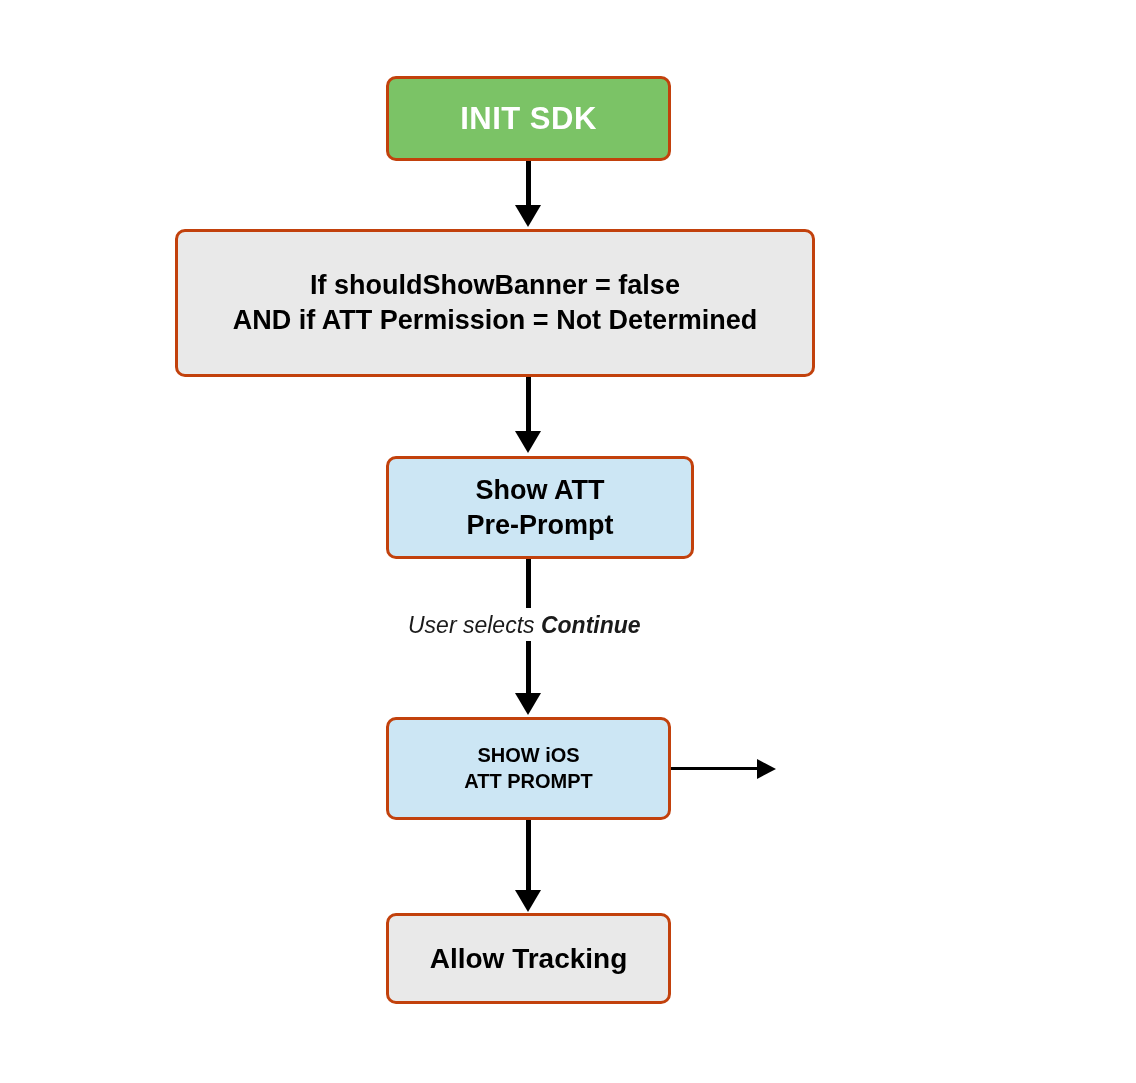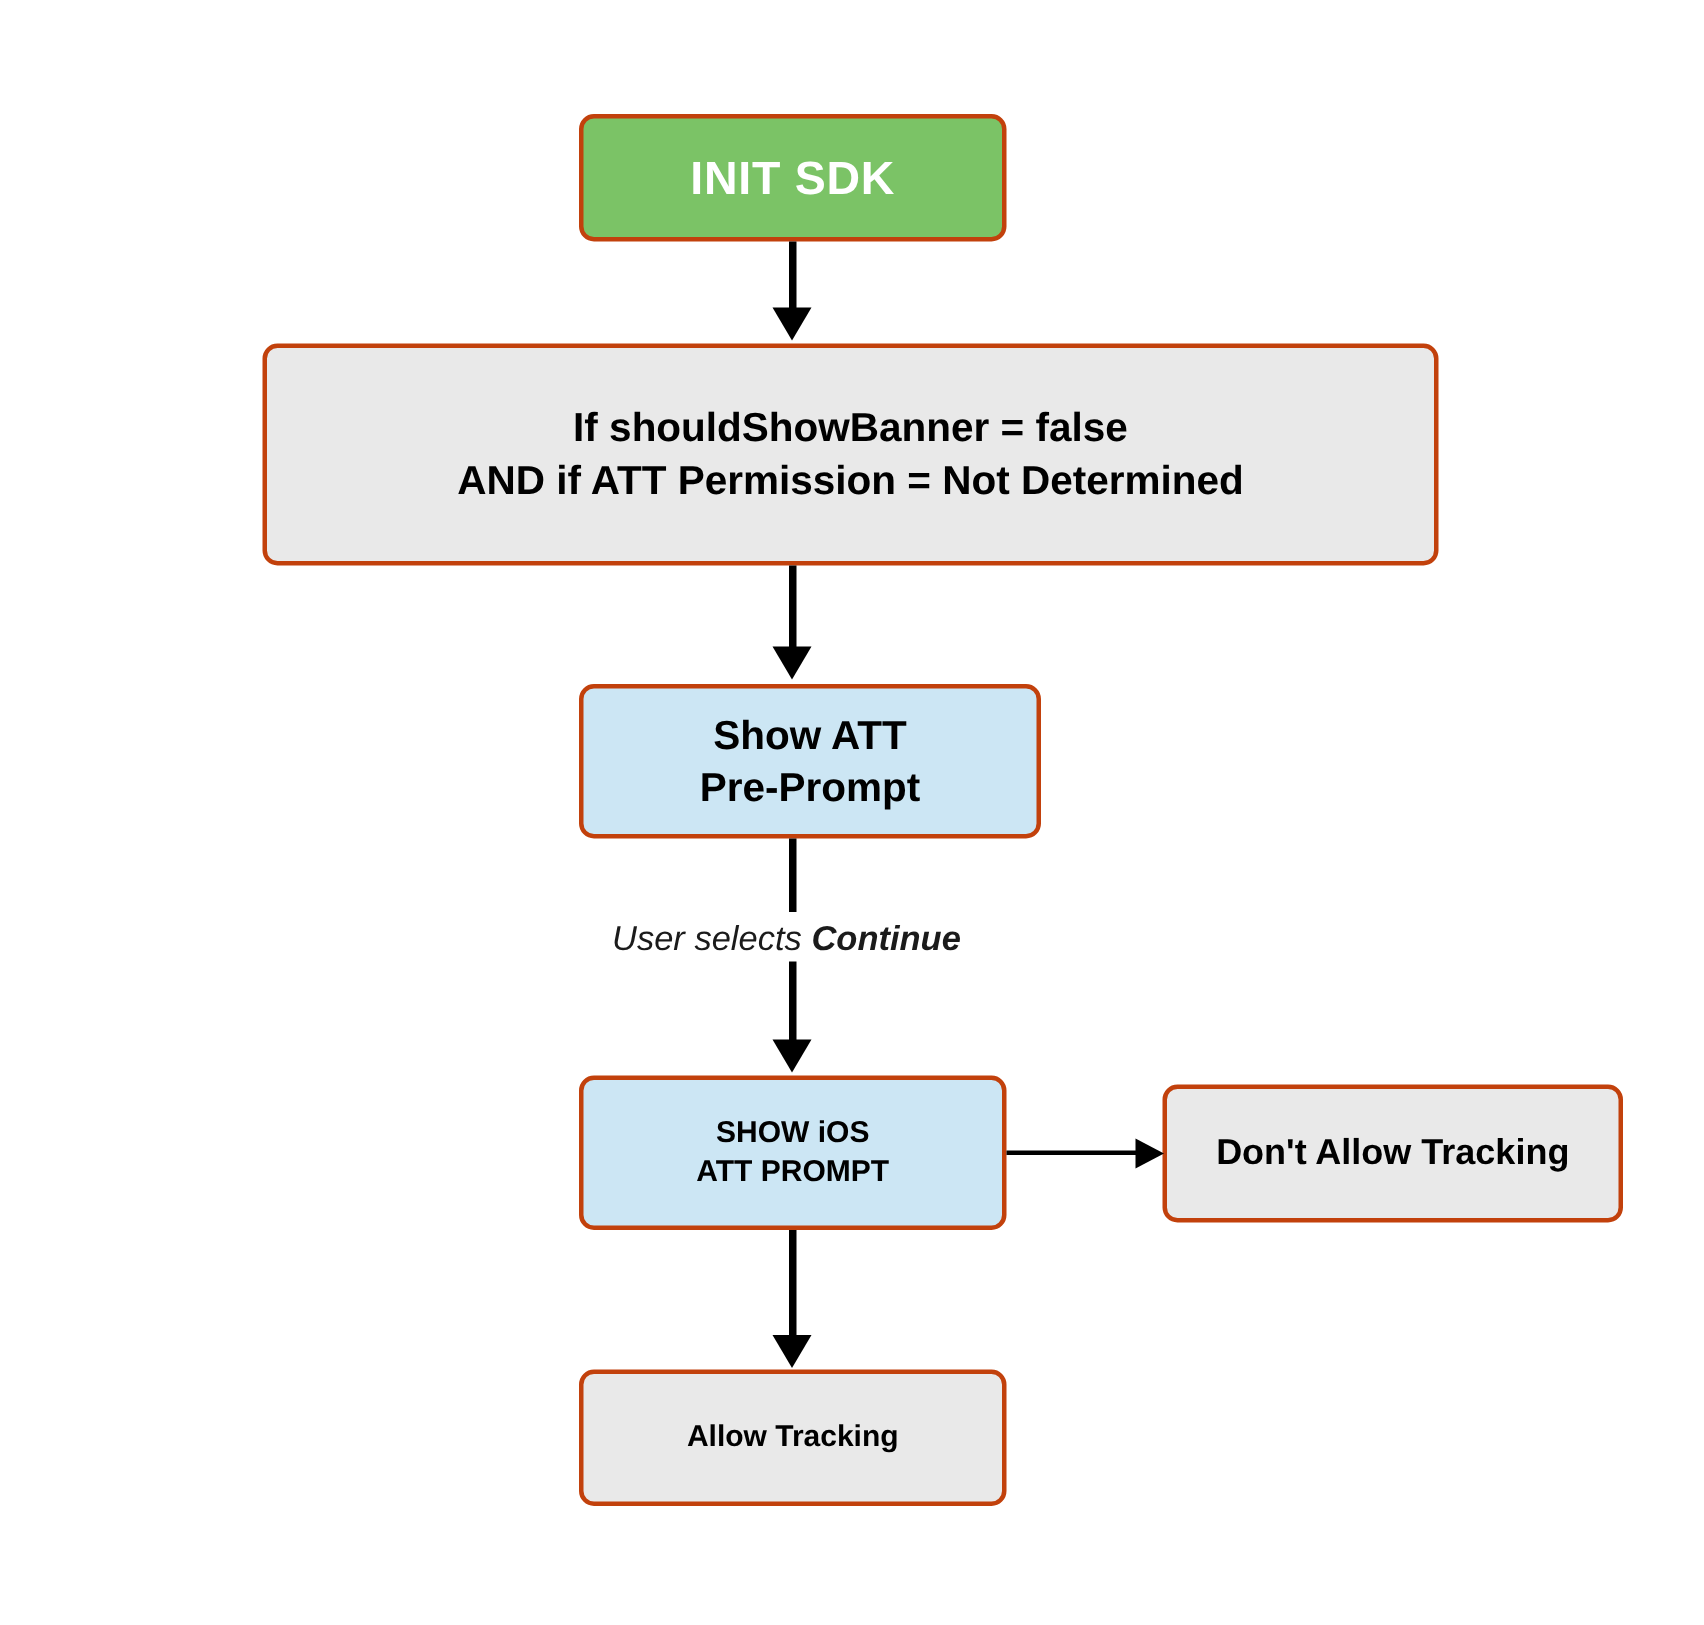--- a/index.html
+++ b/index.html
@@ -42,25 +42,25 @@
     background: #e9e9e9;
     color: #000000;
   }
   .node-label {
     display: block;
     white-space: pre-line;
   }
 
   
   #node-init-sdk      { left: 386px; top: 76px;  width: 285px; height: 85px;  font-size: 31px; letter-spacing: 0.5px; }
-  #node-condition     { left: 175px; top: 229px; width: 784px; height: 148px; font-size: 27px; }
+  #node-condition     { left: 175px; top: 229px; width: 640px; height: 148px; font-size: 27px; }
   #node-pre-prompt    { left: 386px; top: 456px; width: 308px; height: 103px; font-size: 27px; }
   #node-att-prompt    { left: 386px; top: 717px; width: 285px; height: 103px; font-size: 20px; }
   #node-deny          { left: 775px; top: 723px; width: 307px; height: 92px;  font-size: 24px; }
-  #node-allow         { left: 386px; top: 913px; width: 285px; height: 91px;  font-size: 20px; }
+  #node-allow         { left: 386px; top: 913px; width: 285px; height: 91px;  font-size: 28px; }
 
   
   .edge {
     position: absolute;
   }
   .edge-line-v {
     position: absolute;
     width: 5px;
     background: #000000;
     left: 0;
@@ -148,23 +148,20 @@
   <div class="node node-blue" id="node-pre-prompt">
     <span class="node-label">Show ATT
 Pre-Prompt</span>
   </div>
 
   <div class="node node-blue" id="node-att-prompt">
     <span class="node-label">SHOW iOS
 ATT PROMPT</span>
   </div>
 
-  <div class="node node-gray" id="node-deny">
-    <span class="node-label">Don't Allow Tracking</span>
-  </div>
 
   <div class="node node-gray" id="node-allow">
     <span class="node-label">Allow Tracking</span>
   </div>
 
   <div class="edge" id="edge-init-to-condition">
     <div class="edge-line-v"></div>
     <div class="edge-head-down"></div>
   </div>
 

